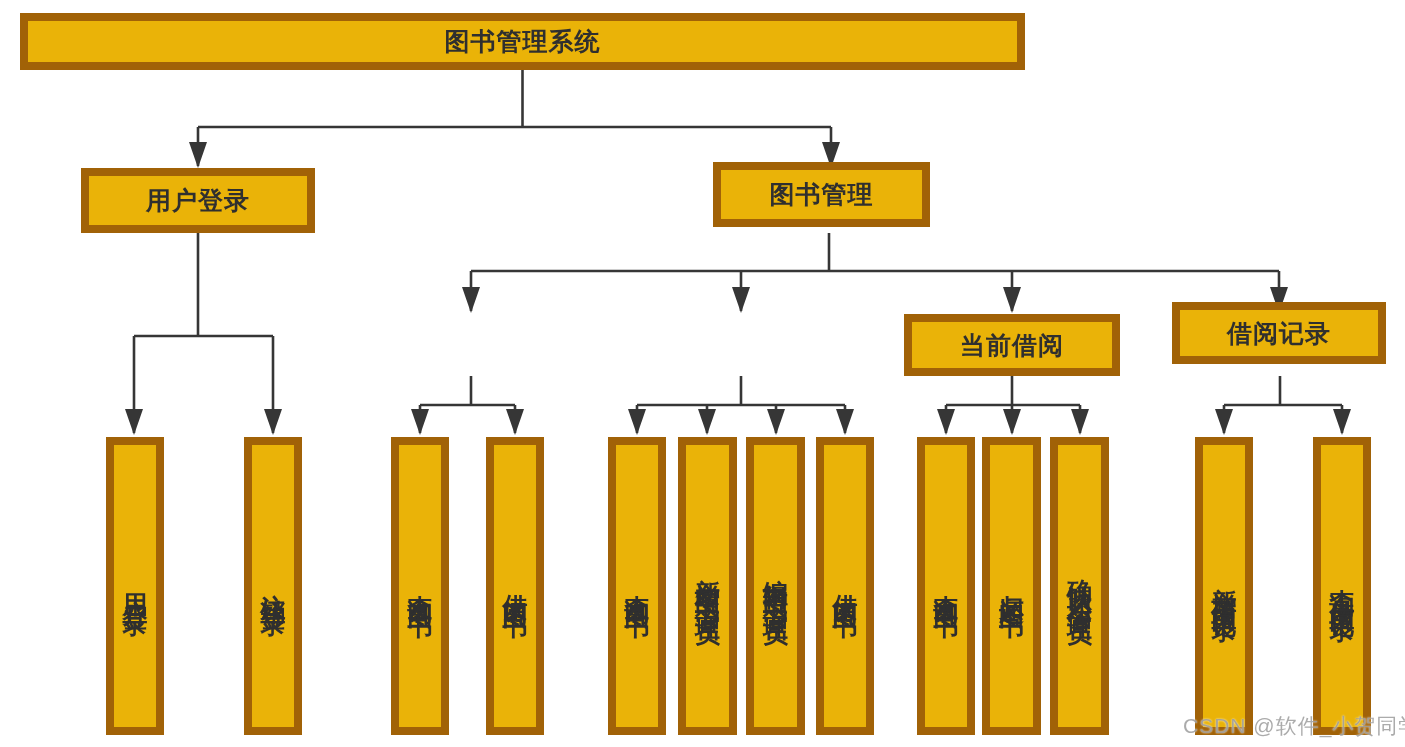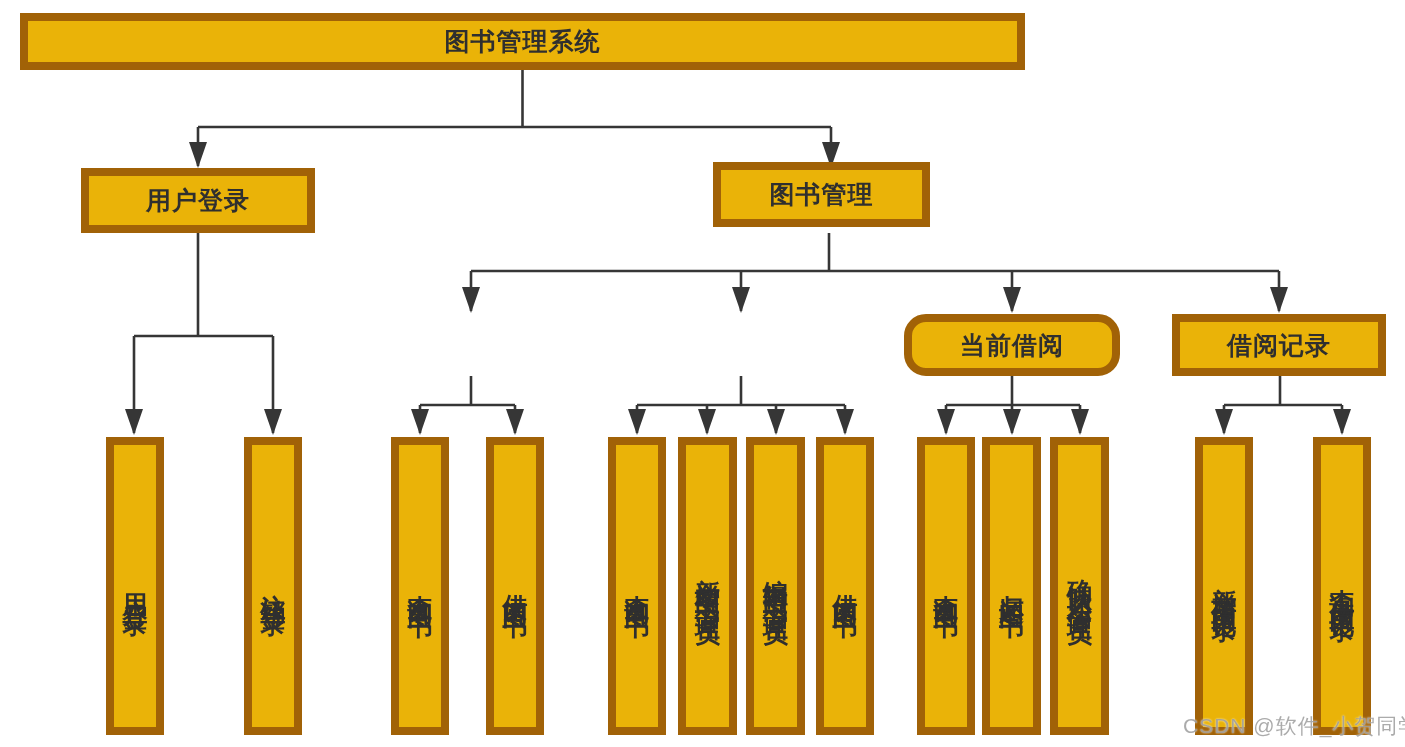--- a/index.html
+++ b/index.html
@@ -108,22 +108,22 @@
     <path d="M1224,405 H1342"></path>
     <path d="M1224,405 V433" marker-end="url(#ah)"></path>
     <path d="M1342,405 V433" marker-end="url(#ah)"></path>
   </svg>
 
   <div class="node" style="left:20px; top:13px; width:1005px; height:57px;">图书管理系统</div>
 
   <div class="node" style="left:81px; top:168px; width:234px; height:65px;">用户登录</div>
   <div class="node" style="left:713px; top:162px; width:217px; height:65px;">图书管理</div>
 
-  <div class="node" style="left:904px; top:314px; width:216px; height:62px;border-radius:22px;">当前借阅</div>
-  <div class="node" style="left:1172px; top:314px; width:214px; height:62px;">借阅记录</div>
+  <div class="node" style="left:904px; top:314px; width:216px; height:62px;">当前借阅</div>
+  <div class="node" style="left:1172px; top:302px; width:214px; height:62px;">借阅记录</div>
 
   <div class="node vert" style="left:106px; top:437px; width:58px; height:298px;">用户登录</div>
   <div class="node vert" style="left:244px; top:437px; width:58px; height:298px;">注销登录</div>
 
   <div class="node vert" style="left:391px; top:437px; width:58px; height:298px;">查询图书</div>
   <div class="node vert" style="left:486px; top:437px; width:58px; height:298px;">借阅图书</div>
 
   <div class="node vert" style="left:608px; top:437px; width:58px; height:298px;">查询图书</div>
   <div class="node vert" style="left:678px; top:437px; width:59px; height:298px;">新增图书（管理员）</div>
   <div class="node vert" style="left:746px; top:437px; width:59px; height:298px;">编辑图书（管理员）</div>

